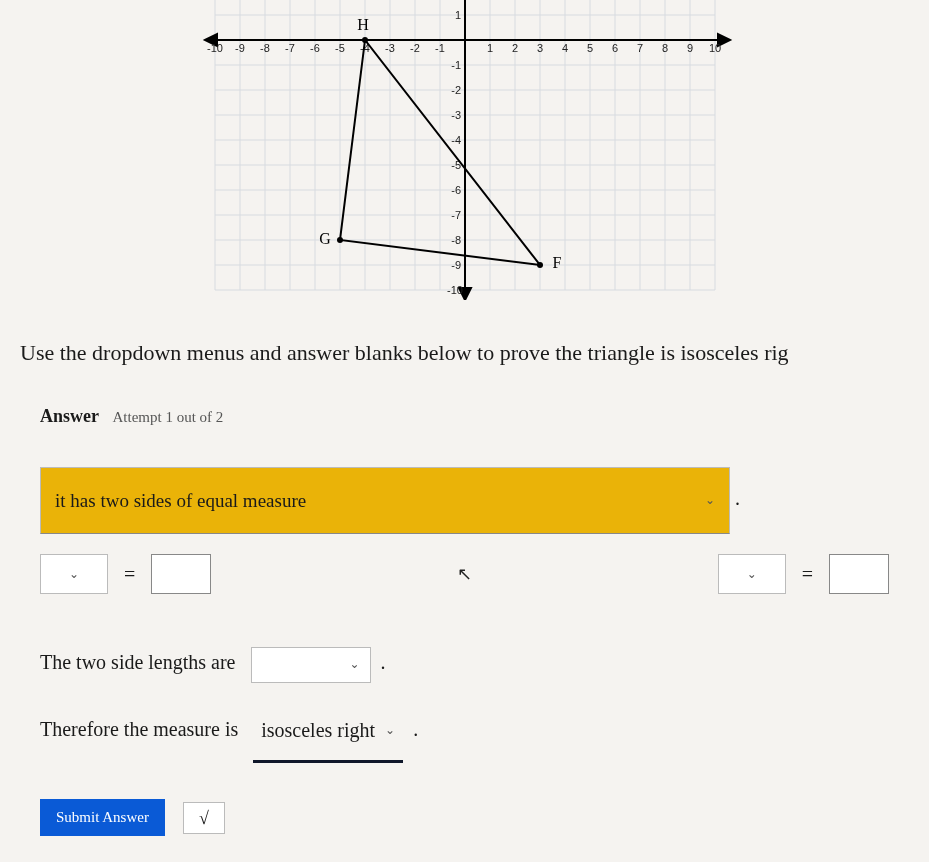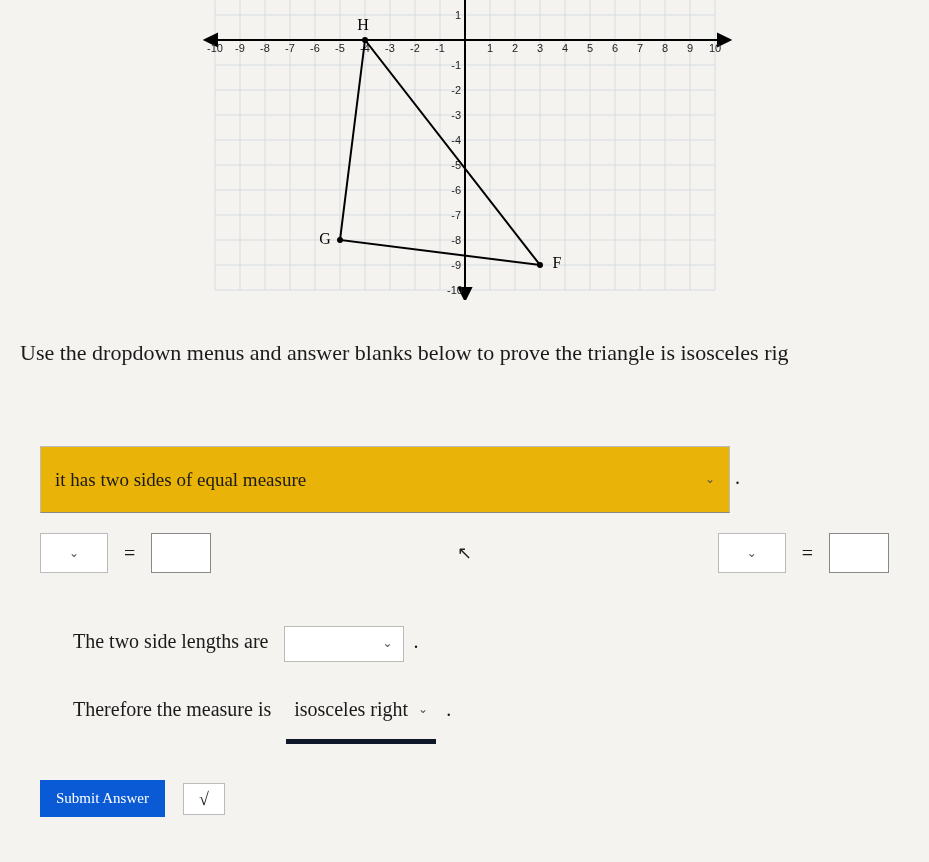--- a/index.html
+++ b/index.html
@@ -66,21 +66,21 @@
     width: 120px;
     height: 36px;
     padding: 0 10px;
     font-size: 16px;
     vertical-align: middle;
   }
   .dropdown-conclusion {
     display: inline-flex;
     align-items: center;
     justify-content: space-between;
-    border-bottom: 5px solid #0f172a;
+    border-bottom: 3px solid #0f172a;
     padding: 4px 8px;
     font-size: 20px;
     vertical-align: middle;
     gap: 10px;
   }
   .chev {
     font-size: 12px;
     color: #555;
     user-select: none;
   }
@@ -93,21 +93,21 @@
     height: 40px;
     vertical-align: middle;
   }
   .row-inputs {
     display: flex;
     align-items: center;
     gap: 6px;
     padding: 14px 0 30px 0;
   }
   .row-inputs .gap { flex: 1; }
-  .sentence-row { font-size: 20px; padding: 6px 0; margin-left: 33px; }
+  .sentence-row { font-size: 20px; padding: 6px 0; }
   .footer-row {
     display: flex;
     align-items: center;
     gap: 18px;
     padding: 30px 0 0 0;
   }
   .submit-btn {
     background: #0a5ad6;
     color: #fff;
     font-family: Georgia, serif;
@@ -227,20 +227,24 @@
       <text x="140" y="244" text-anchor="middle">G</text>
       <text x="372" y="268" text-anchor="middle">F</text>
     </g>
   </svg>
 </div>
 
 <div class="question">Use the dropdown menus and answer blanks below to prove the triangle is isosceles rig</div>
 
 <div class="answer-section">
 
+  <div class="answer-label">
+    <b>Answer</b>
+    &nbsp;&nbsp;<span class="attempt">Attempt 1 out of 2</span>
+  </div>
 
   <div class="proof-body">
 
     <div>
       <span class="dropdown-wide">
         <span>it has two sides of equal measure</span>
         <span class="chev">⌄</span>
       </span>
       <span>.</span>
     </div>

